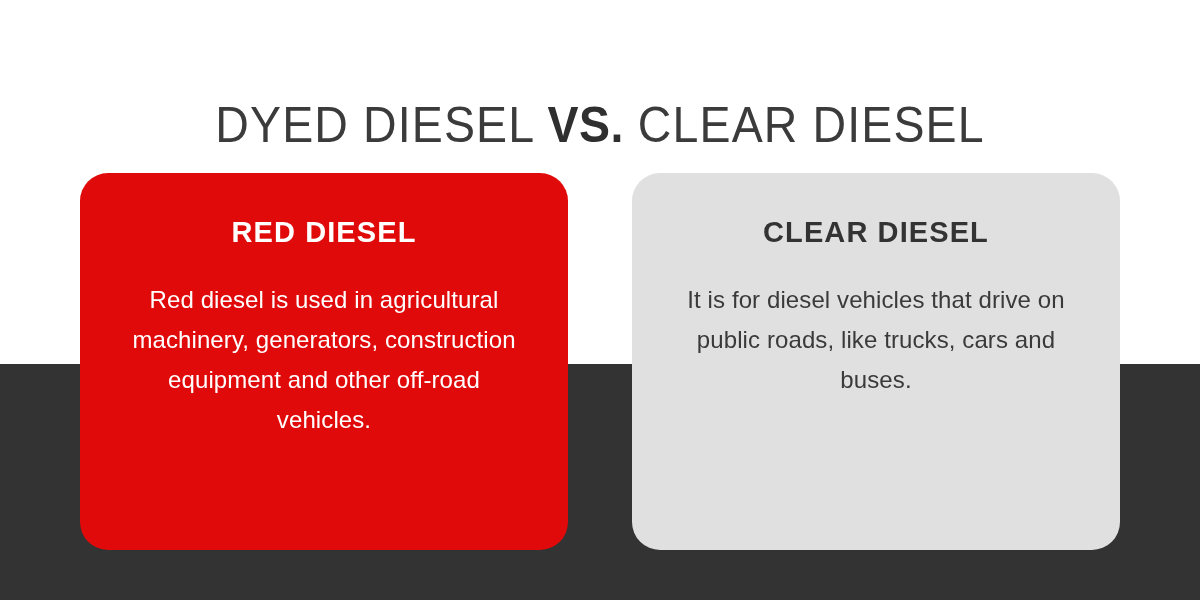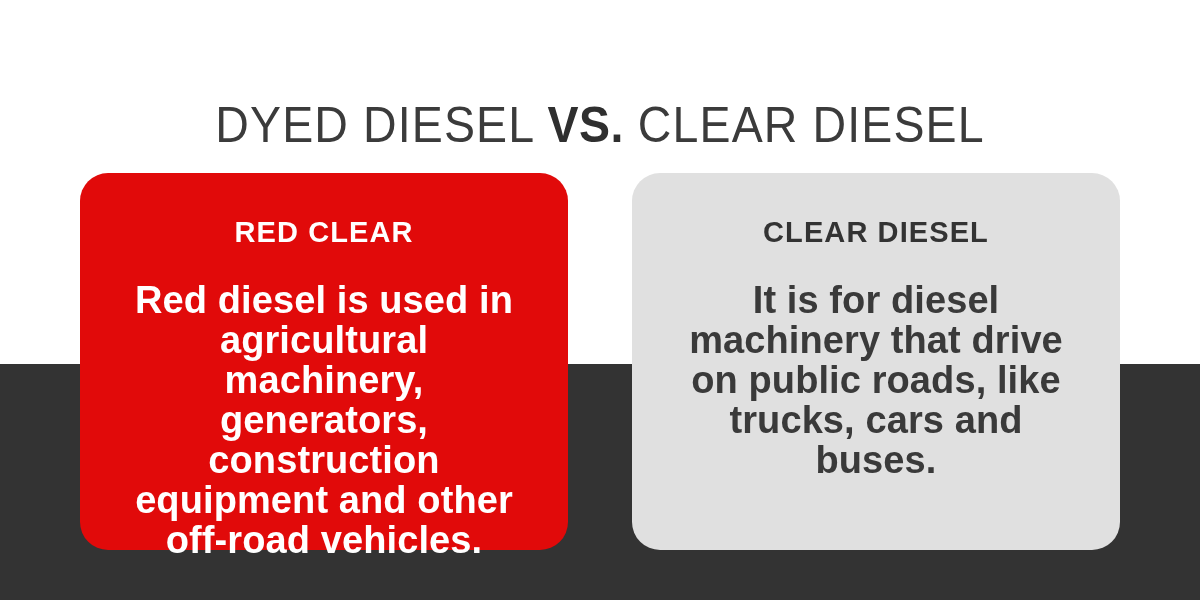--- a/index.html
+++ b/index.html
@@ -92,22 +92,22 @@
     font-weight: 700;
     letter-spacing: 1.1px;
     line-height: 34px;
     margin: 0;
   }
   .card-red .card-heading { color: #ffffff; }
   .card-grey .card-heading { color: #333333; }
 
   .card-body {
     font-family: "Liberation Sans", sans-serif;
-    font-size: 38px;
-    font-weight: 700;
+    font-size: 24px;
+    font-weight: 400;
     line-height: 40px;
     letter-spacing: 0.1px;
     margin: 8px;
     padding: 0 12px;
   }
   .card-red .card-body {
     color: #ffffff;
     margin-top: 31px;
   }
   .card-grey .card-body {
@@ -121,22 +121,22 @@
 <div id="infographic">
 
   <div class="band-top"></div>
   <div class="band-bottom"></div>
 
   <h1 class="title">
     <span class="tw">DYED DIESEL </span><span class="tw-strong">VS.</span><span class="tw"> CLEAR DIESEL</span>
   </h1>
 
   <div class="card card-red">
-    <p class="card-heading">RED CLEAR</p>
+    <p class="card-heading">RED DIESEL</p>
     <p class="card-body">Red diesel is used in agricultural machinery, generators, construction equipment and other off-road vehicles.</p>
   </div>
 
   <div class="card card-grey">
     <p class="card-heading">CLEAR DIESEL</p>
-    <p class="card-body">It is for diesel machinery that drive on public roads, like trucks, cars and buses.</p>
+    <p class="card-body">It is for diesel vehicles that drive on public roads, like trucks, cars and buses.</p>
   </div>
 
 </div>
 
 </body></html>

